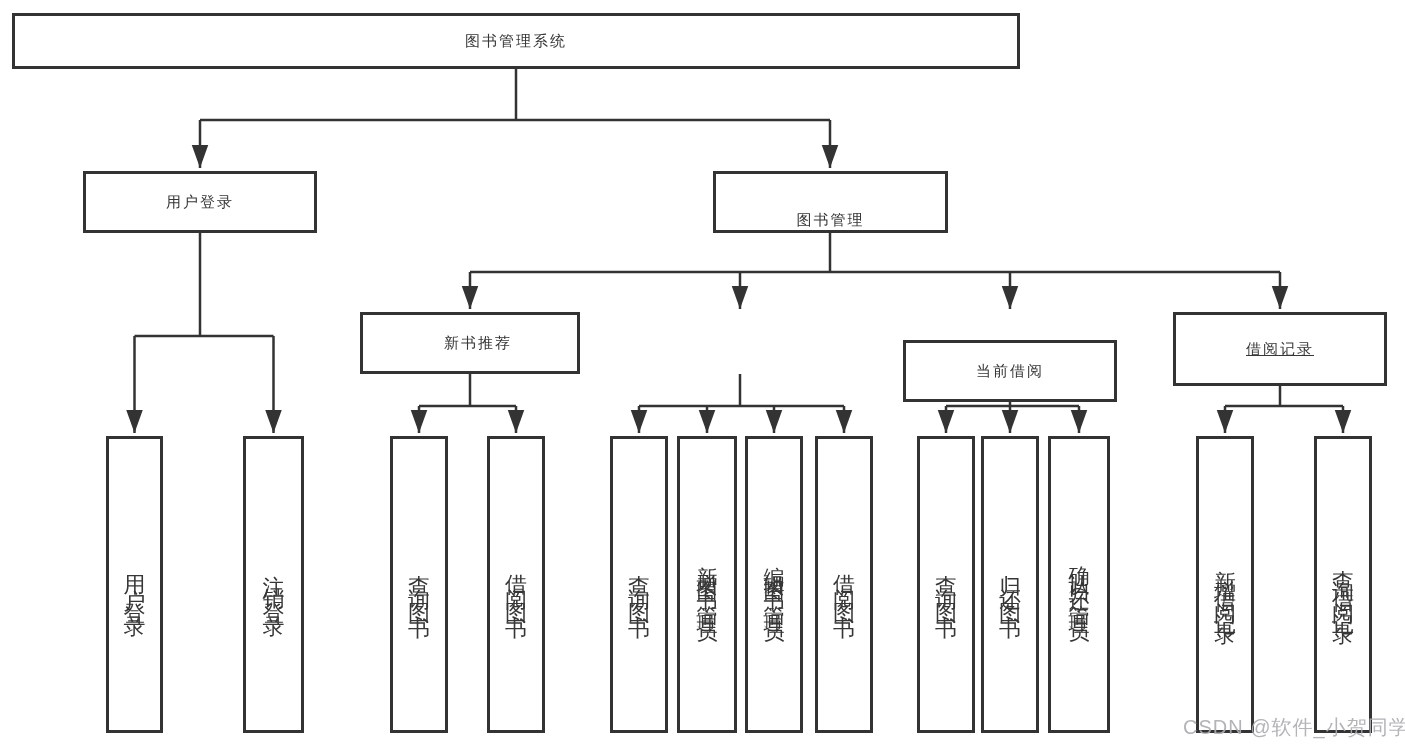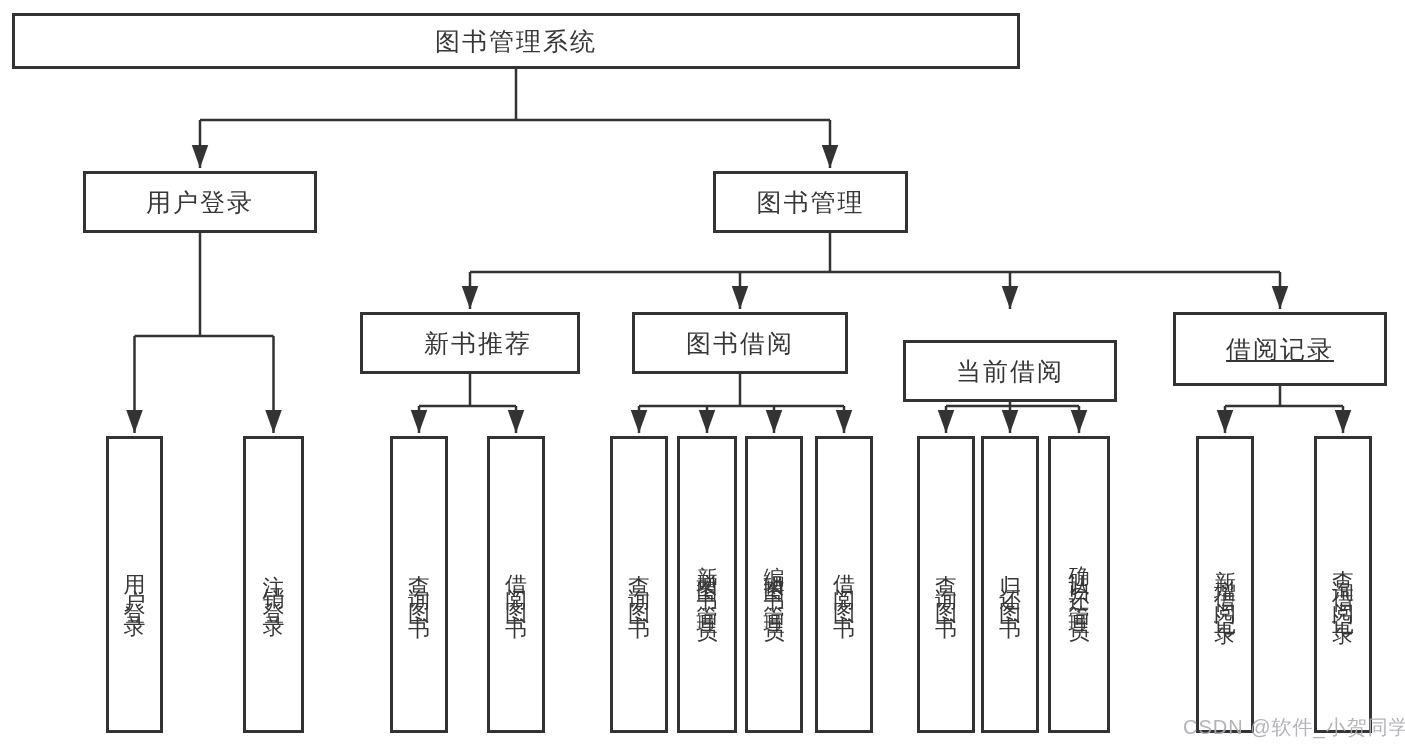--- a/index.html
+++ b/index.html
@@ -15,21 +15,21 @@
     position:absolute;
     box-sizing:border-box;
     background:#ffffff;
     border:3px solid #333333;
     display:flex;
     align-items:center;
     justify-content:center;
     color:#363636;
   }
   .hlabel{
-    font-size:25px;
+    font-size:15px;
     letter-spacing:2px;
     white-space:nowrap;
   }
   .vlabel{
     writing-mode:vertical-rl;
     text-orientation:mixed;
     white-space:nowrap;
     color:#363636;
   }
   .v4{font-size:22px;letter-spacing:14px;}
@@ -101,29 +101,26 @@
     </g>
   </svg>
 
   <div class="box" style="left:12px;top:13px;width:1008px;height:56px;">
     <span class="hlabel">图书管理系统</span>
   </div>
 
   <div class="box" style="left:83px;top:171px;width:234px;height:62px;">
     <span class="hlabel">用户登录</span>
   </div>
-  <div class="box" style="left:713px;top:171px;width:195px;height:62px;">
+  <div class="box" style="left:713px;top:171px;width:235px;height:62px;align-items:flex-end;">
     <span class="hlabel">图书管理</span>
   </div>
 
   <div class="box" style="left:360px;top:312px;width:220px;height:62px;padding-left:16px;">
     <span class="hlabel">新书推荐</span>
-  </div>
-  <div class="box" style="left:632px;top:312px;width:216px;height:62px;">
-    <span class="hlabel">图书借阅</span>
   </div>
   <div class="box" style="left:903px;top:312px;width:214px;height:62px;margin-top:28px;">
     <span class="hlabel">当前借阅</span>
   </div>
   <div class="box" style="left:1173px;top:312px;width:214px;height:74px;text-decoration:underline;">
     <span class="hlabel">借阅记录</span>
   </div>
 
   <div class="box" style="left:106px;top:436px;width:57px;height:297px;">
     <span class="vlabel v4">用户登录</span>

